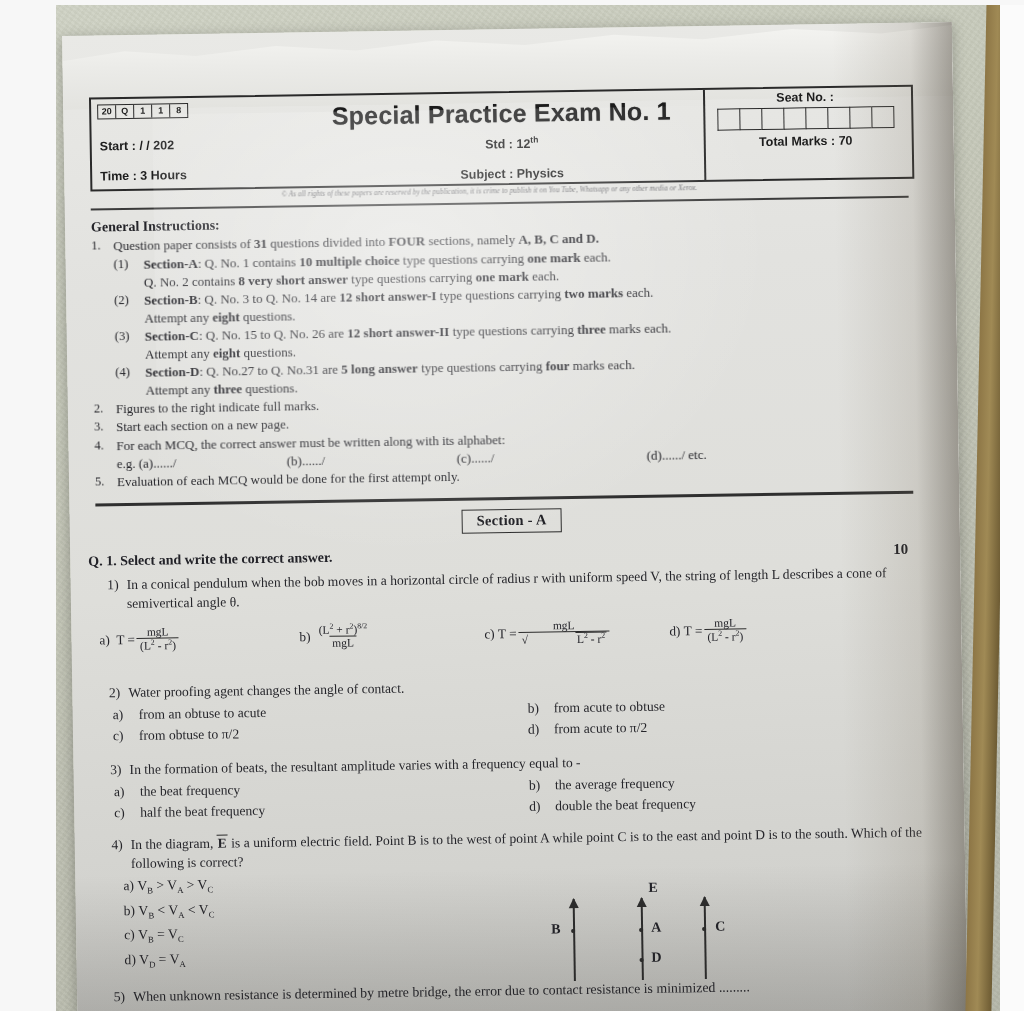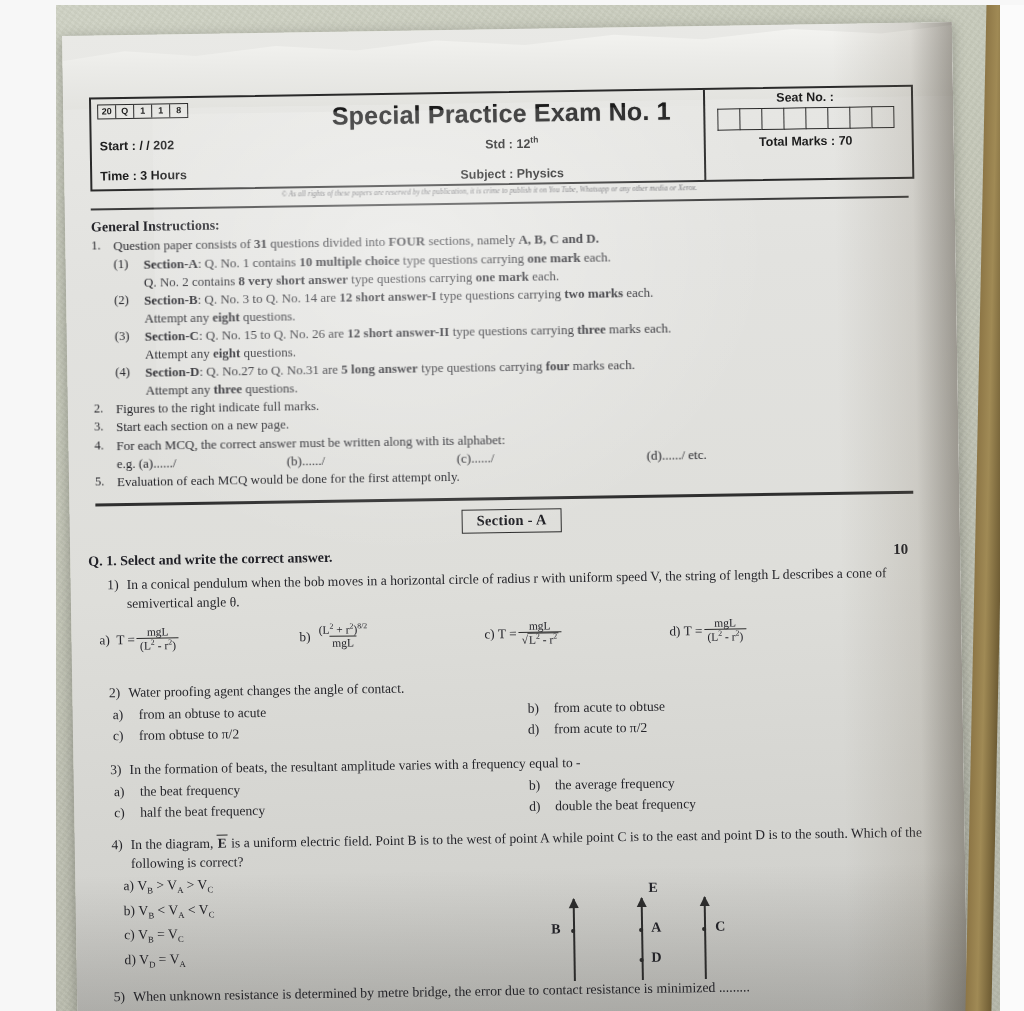--- a/index.html
+++ b/index.html
@@ -168,21 +168,21 @@
   .opt2 .ol{width:26px;flex:0 0 26px;padding-left:22px;}
   .opt-ind{padding-left:30px;}
 
   
   .frac{display:inline-flex;flex-direction:column;align-items:center;vertical-align:middle;
         margin:0 2px;line-height:1.08;font-size:11.5px;position:relative;top:-1px;}
   .frac .nm{padding:0 3px;}
   .frac .dn{padding:0 3px;border-top:1.2px solid #2b2b2b;}
   sup{font-size:.68em;}
   sub{font-size:.64em;}
-  .sqrt{border-top:1.1px solid #2b2b2b;padding:0 1px 0 1px;}
+  .sqrt{border-top:1.1px solid #2b2b2b;padding:0 1px 0 1px;margin-left:48px;}
 
   
   .q1opts{position:absolute;left:28px;top:592px;width:800px;display:flex;align-items:flex-start;font-size:13.2px;}
   .q1opts > div{display:flex;align-items:center;}
   .o1{width:200px;}
   .o2{width:185px;}
   .o3{width:185px;}
   .o4{width:190px;}
 
   

